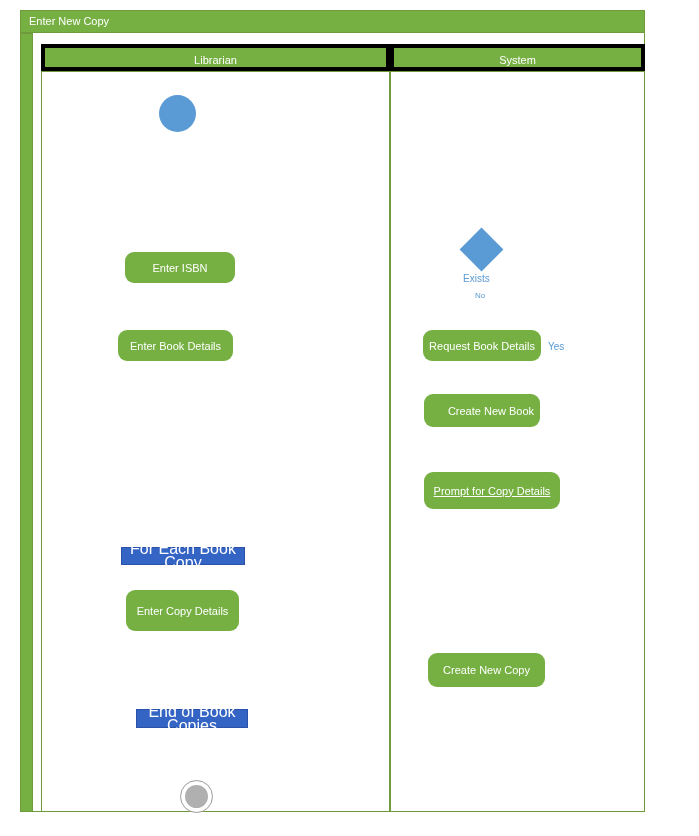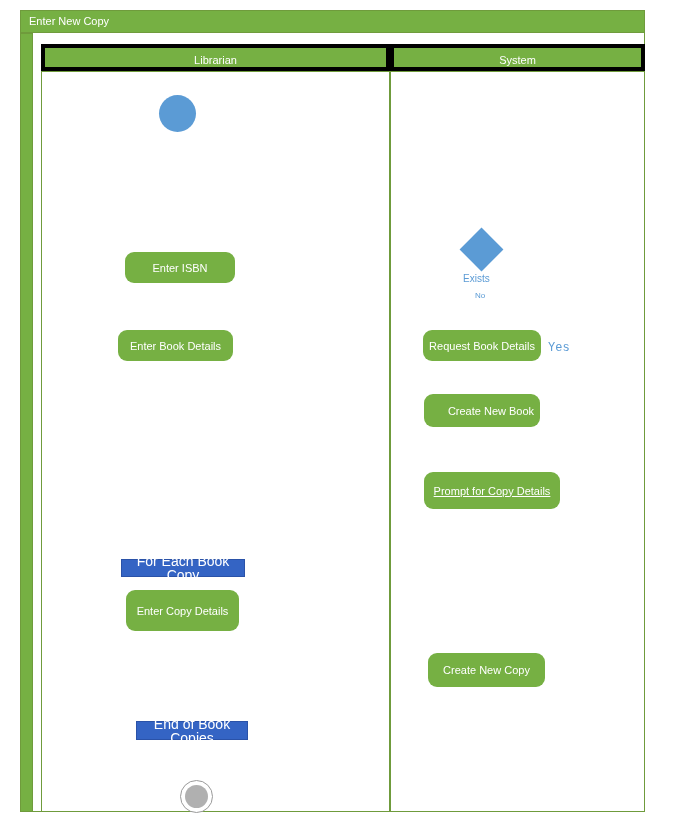--- a/index.html
+++ b/index.html
@@ -104,22 +104,21 @@
     line-height: 14px;
   }
   .action {
     background: #76b043;
     border-radius: 9px;
     padding: 0 4px;
   }
   .marker-bar {
     background: #3464c4;
     border: 1px solid #2a52a8;
-    font-size: 14px;
-    margin-top: 12px;
+    font-size: 16px;
   }
   .start-node {
     position: absolute;
     background: #5b9bd5;
     border-radius: 50%;
   }
   .end-node {
     position: absolute;
     background: #ffffff;
     border: 1px solid #9a9a9a;
@@ -223,21 +222,21 @@
 
   <div class="node marker-bar" style="left:136px; top:709px; width:112px; height:19px;">
     <span>End of Book Copies</span>
   </div>
 
   <div class="end-node" style="left:180px; top:780px; width:31px; height:31px;"></div>
 
   <div class="decision" style="left:466px; top:234px; width:31px; height:31px;"></div>
   <div class="edge-label" style="left:463px; top:273px; font-size:10px;">Exists</div>
   <div class="edge-label" style="left:475px; top:291px; font-size:8px;">No</div>
-  <div class="edge-label" style="left:548px; top:341px; font-size:12px;font-family:Liberation Mono, monospace;">Yes</div>
+  <div class="edge-label" style="left:548px; top:341px; font-size:10px;">Yes</div>
 
   <div class="node action" style="left:423px; top:330px; width:118px; height:31px;">
     <span>Request Book Details</span>
   </div>
 
   <div class="node action" style="left:424px; top:394px; width:116px; height:33px;padding-left:22px;">
     <span>Create New Book</span>
   </div>
 
   <div class="node action" style="left:424px; top:472px; width:136px; height:37px;text-decoration:underline;">

